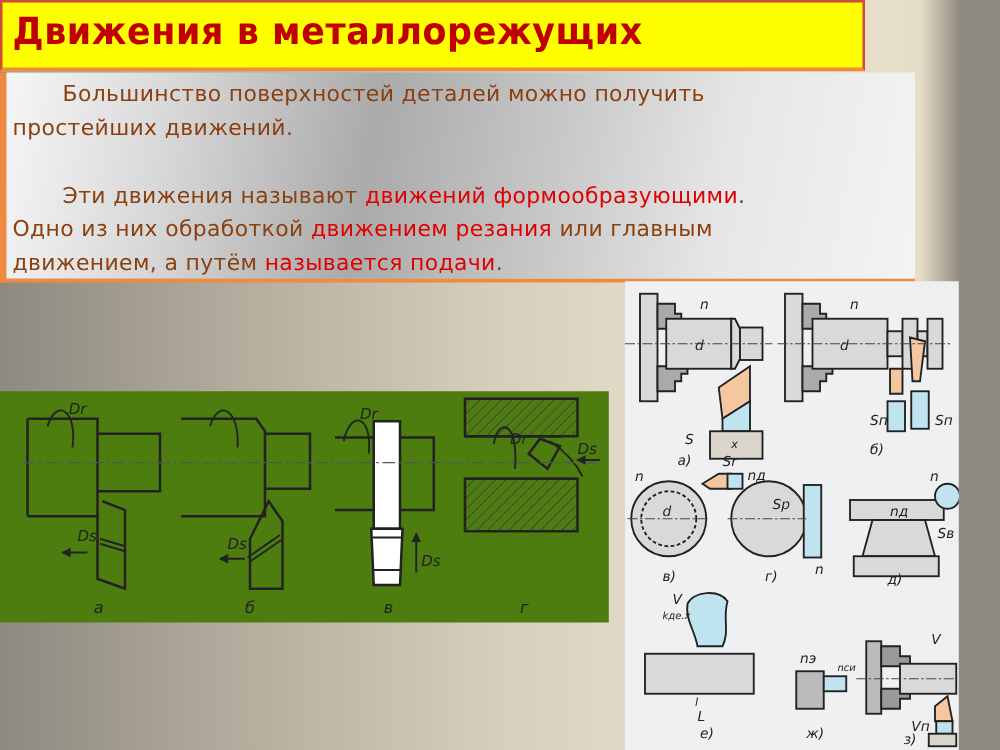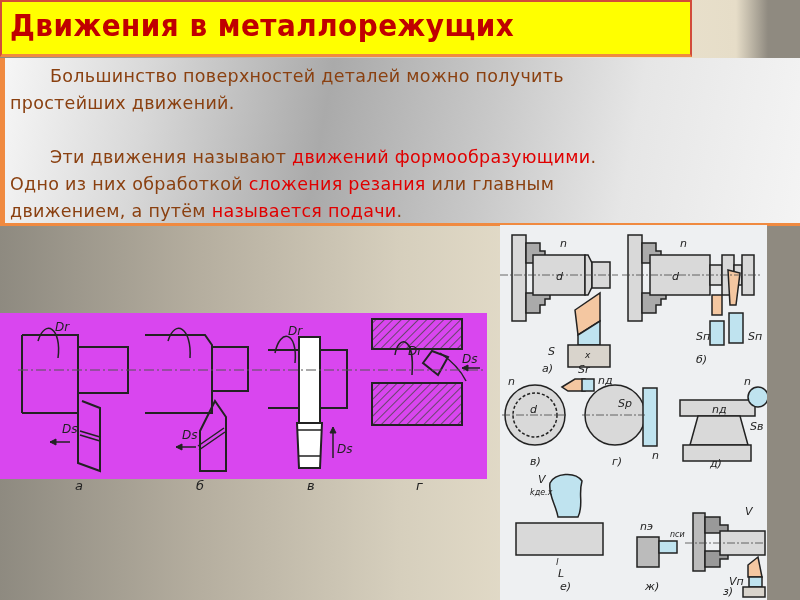--- a/index.html
+++ b/index.html
@@ -17,39 +17,39 @@
   }
   .title-text {
     position: absolute; left: 8px; top: 6px;
     font-family: "DejaVu Sans", sans-serif;
     font-weight: bold; font-size: 30px; color: #c00000;
     letter-spacing: 0.5px;
     transform: scaleX(0.93); transform-origin: left top;
     white-space: nowrap;
   }
   .text-box {
-    position: absolute; left: 0; top: 58px; width: 800px; height: 168px;
+    position: absolute; left: 0; top: 58px; width: 732px; height: 168px;
     background: linear-gradient(100deg, #f6f6f6 0%, #d8d8d8 18%, #aaaaaa 40%, #c8c8c8 60%, #e6e6e6 78%, #f4f4f4 100%);
     border-left: 5px solid #f08a40;
     border-bottom: 3px solid #f08a40;
   }
   .para {
     position: absolute; left: 5px; width: 780px;
     font-family: "DejaVu Sans", sans-serif;
     font-size: 17.5px; line-height: 27px; color: #8a4010;
     letter-spacing: 0.3px;
   }
   .p1 { top: 5px; }
   .p2 { top: 86px; }
   .red { color: #e00000; }
   .indent { display: inline-block; width: 40px; }
 
   .left-fig {
-    position: absolute; left: 0; top: 313px; width: 487px; height: 166px;
-    background: #d946ef;
+    position: absolute; left: 0; top: 313px; width: 487px; height: 185px;
+    background: #4d7c0f;
   }
   .right-fig {
     position: absolute; left: 500px; top: 225px; width: 267px; height: 375px;
     background: #eef0f2;
   }
   svg text { font-family: "DejaVu Sans", sans-serif; font-style: italic; }
 </style>
 </head>
 <body>
 
@@ -57,21 +57,21 @@
   <div class="title-text">Движения в металлорежущих</div>
 </div>
 
 <div class="text-box">
   <div class="para p1">
     <div><span class="indent"></span><span>Большинство поверхностей деталей можно получить</span></div>
     <div>простейших движений.</div>
   </div>
   <div class="para p2">
     <div><span class="indent"></span><span>Эти движения называют </span><span class="red">движений формообразующими</span><span>.</span></div>
-    <div><span>Одно из них обработкой </span><span class="red">сложения резания</span><span> или главным</span></div>
+    <div><span>Одно из них обработкой </span><span class="red">движением резания</span><span> или главным</span></div>
     <div><span>движением, а путём </span><span class="red">называется подачи</span><span>.</span></div>
   </div>
 </div>
 
 <div class="left-fig">
   <svg width="487" height="181" viewBox="0 0 487 181">
     <g stroke="#222" stroke-width="2" fill="none">
 
       <path d="M22 22 H78 V100 H22"></path>
       <path d="M78 34 H128 V80 H78"></path>

